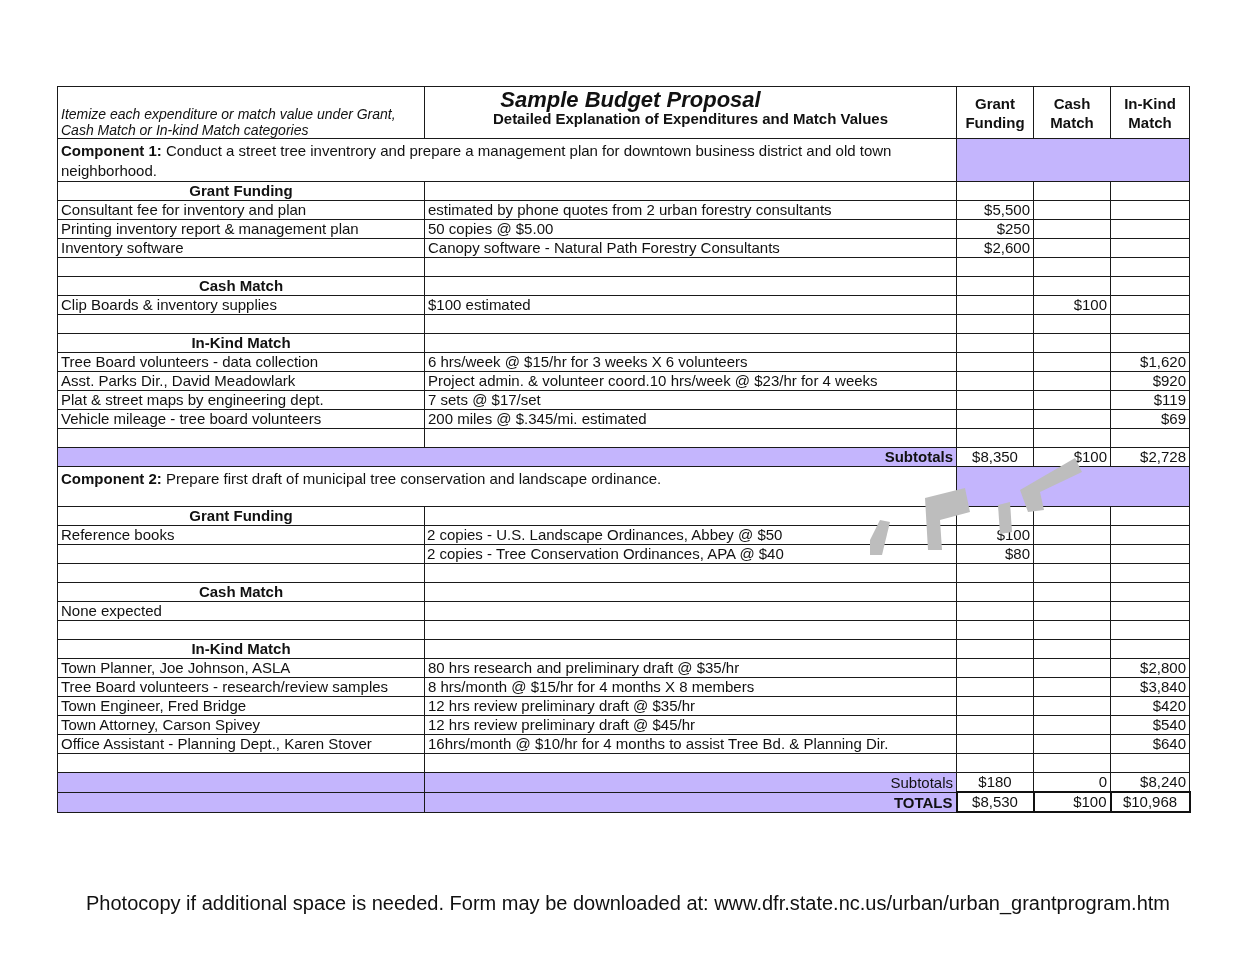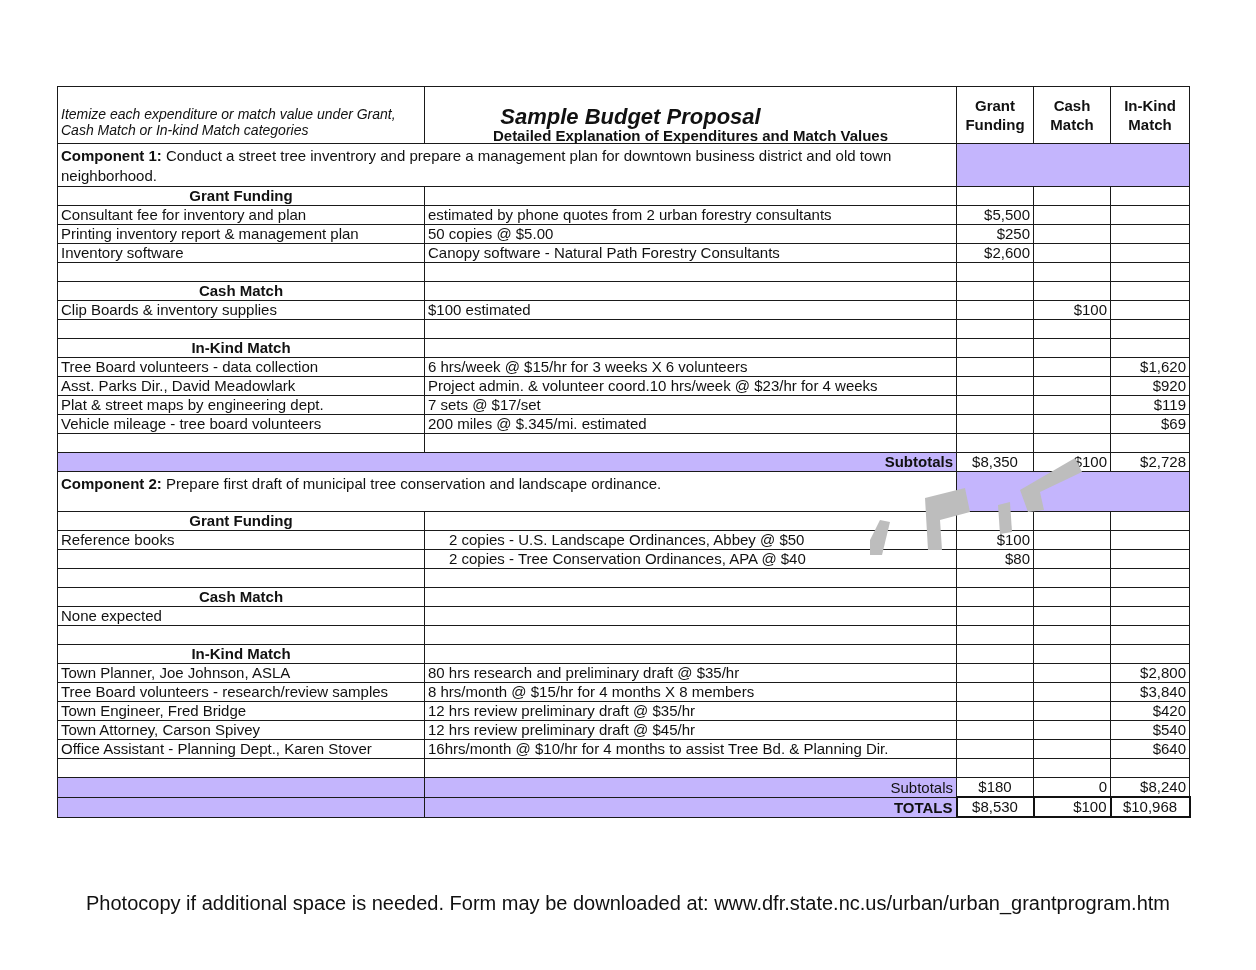--- a/index.html
+++ b/index.html
@@ -6,31 +6,31 @@
     body { width: 1256px; height: 970px; position: relative; overflow: hidden;
            font-family: "Liberation Sans", sans-serif; color: #111; }
     .sheet { position: absolute; left: 57px; top: 86px; width: 1132px; }
     table { border-collapse: collapse; table-layout: fixed; width: 1132px; }
     col.c1 { width: 367px; } col.c2 { width: 532px; } col.c3 { width: 77px; }
     col.c4 { width: 77px; } col.c5 { width: 79px; }
     td { border: 1.5px solid #1a1a1a; padding: 0 3px; height: 18px; font-size: 15px;
          line-height: 18px; white-space: nowrap; overflow: hidden; vertical-align: bottom; }
     .hdr-note { font-style: italic; font-size: 14px; line-height: 16px; white-space: normal; vertical-align: top; padding-top: 19px; }
     .title-cell { text-align: center; vertical-align: top; padding: 0; }
-    .title-main { font-style: italic; font-weight: bold; font-size: 22px; line-height: 22px; display: block; margin-top: 19px; margin-left: -120px; }
+    .title-main { font-style: italic; font-weight: bold; font-size: 22px; line-height: 22px; display: block; margin-top: 2px; margin-left: -120px; }
     .title-sub { font-weight: bold; font-size: 15px; line-height: 15px; display: block; }
     .col-hdr { text-align: center; font-weight: bold; font-size: 15px; line-height: 19px; white-space: normal; vertical-align: middle; }
     .comp { white-space: normal; line-height: 20px; vertical-align: top; padding-top: 2px; }
     .comp b { font-weight: bold; }
     .section { text-align: center; font-weight: bold; }
     .num { text-align: right; }
     .gray { background: #c4b5fd; margin-left: 40px; }
     .subtotal-label { text-align: right; font-weight: bold; }
     .subtotal-label-plain { text-align: right; font-weight: normal; }
-    .indent { padding-left: 24px; margin-top: 46px; }
+    .indent { padding-left: 2px; margin-top: 46px; }
     .totals-row td.tb { border: 2.5px solid #111; }
     .footer { position: absolute; top: 892px; left: 0; width: 1256px; text-align: center; font-size: 20px; }
     .watermark { position: absolute; left: 870px; top: 450px; width: 230px; height: 110px; pointer-events: none; }
   </style>
 </head>
 <body>
 
 <div class="sheet">
 <table>
   <colgroup>

